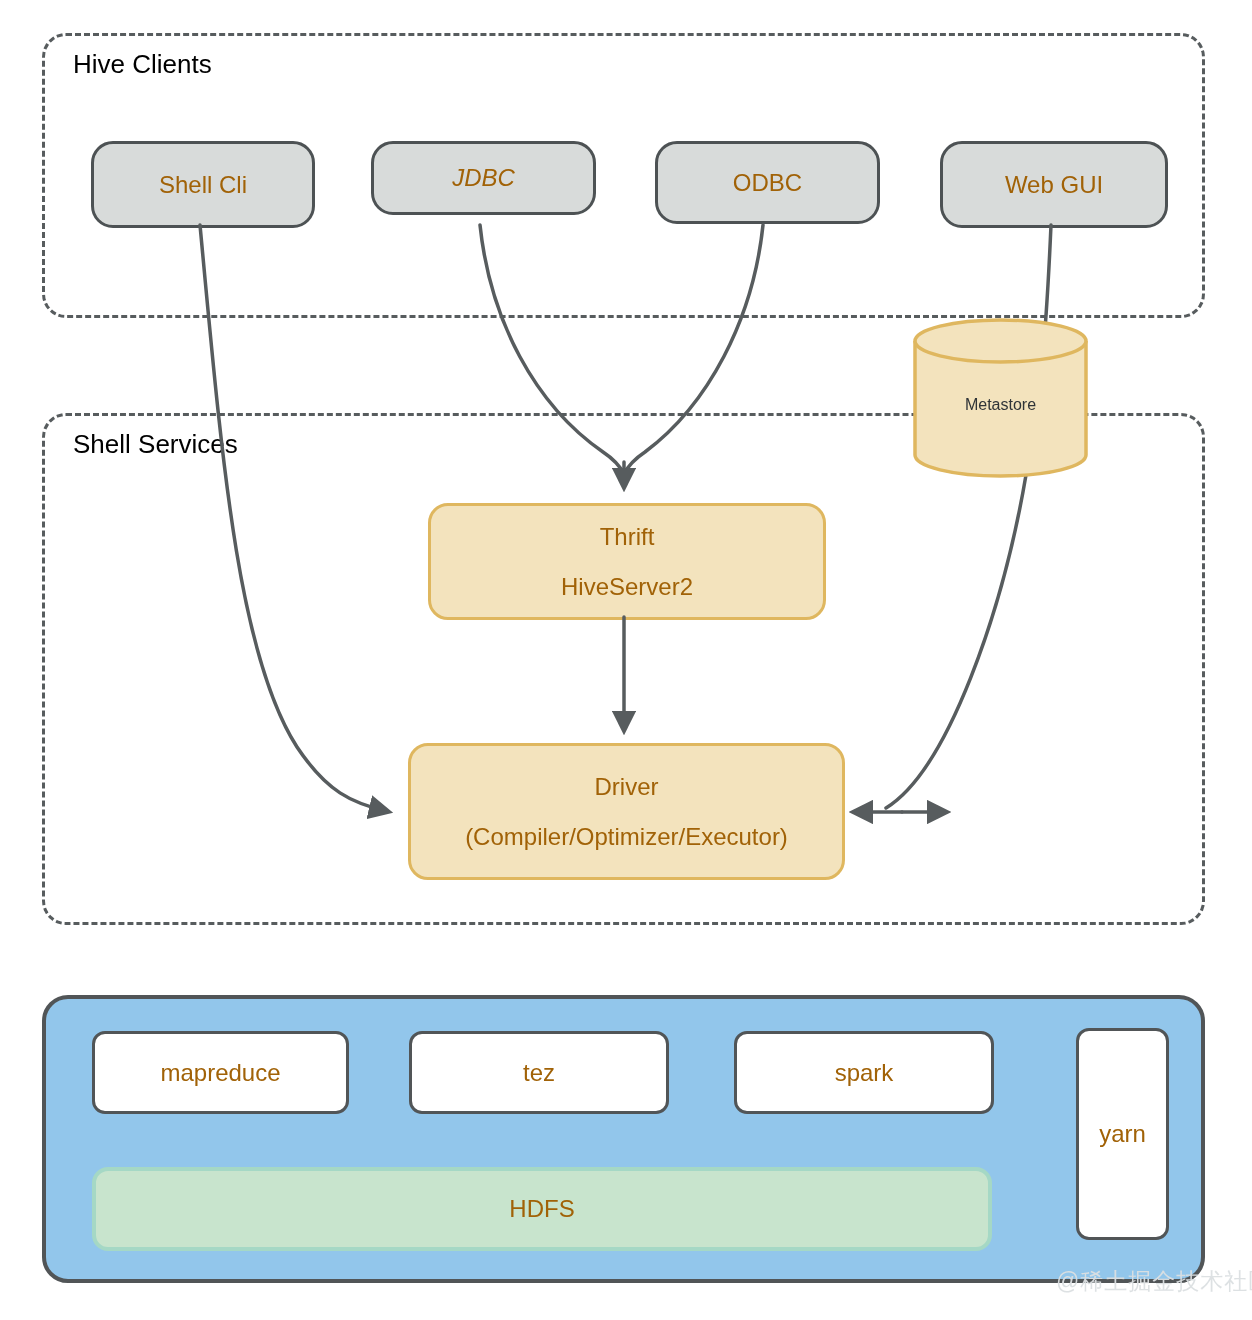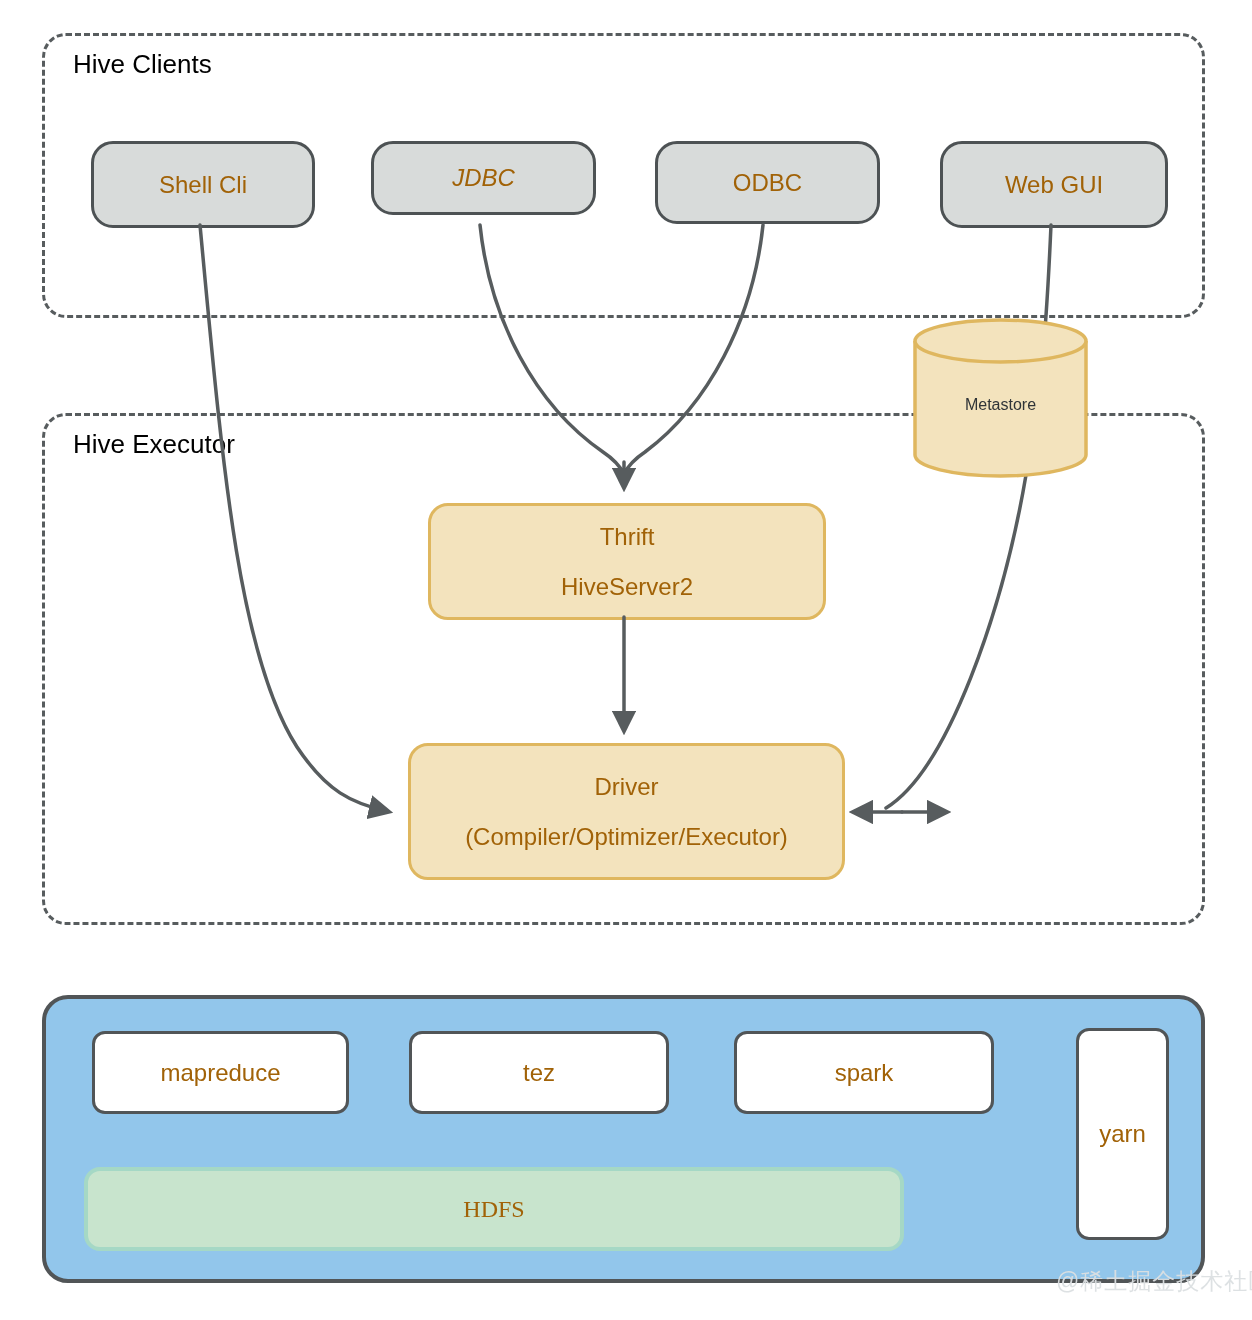--- a/index.html
+++ b/index.html
@@ -113,21 +113,21 @@
 
   <div class="dashed-section" style="left:42px; top:33px; width:1163px; height:285px;">
     <div class="section-title">Hive Clients</div>
     <div class="node client-node" style="left:46px; top:105px; width:224px; height:87px;">Shell Cli</div>
     <div class="node client-node" style="left:326px; top:105px; width:225px; height:74px;font-style:italic;">JDBC</div>
     <div class="node client-node" style="left:610px; top:105px; width:225px; height:83px;">ODBC</div>
     <div class="node client-node" style="left:895px; top:105px; width:228px; height:87px;">Web GUI</div>
   </div>
 
   <div class="dashed-section" style="left:42px; top:413px; width:1163px; height:512px;">
-    <div class="section-title">Hive Executor</div>
+    <div class="section-title">Shell Services</div>
 
     <div class="node service-node" style="left:383px; top:87px; width:398px; height:117px;">
       <div>Thrift</div>
       <div>HiveServer2</div>
     </div>
 
     <div class="node service-node" style="left:363px; top:327px; width:437px; height:137px;">
       <div>Driver</div>
       <div>(Compiler/Optimizer/Executor)</div>
     </div>
@@ -137,18 +137,18 @@
     <path d="M 2 23 L 2 137 A 85.5 21 0 0 0 173 137 L 173 23" fill="#f3e3bd" stroke="#dfb75f" stroke-width="3.5"></path>
     <ellipse cx="87.5" cy="23" rx="85.5" ry="21" fill="#f3e3bd" stroke="#dfb75f" stroke-width="3.5"></ellipse>
   </svg>
   <div id="metastore-label">Metastore</div>
 
   <div class="platform" style="left:42px; top:995px; width:1163px; height:288px;">
     <div class="node engine-node" style="left:46px; top:32px; width:257px; height:83px;">mapreduce</div>
     <div class="node engine-node" style="left:363px; top:32px; width:260px; height:83px;">tez</div>
     <div class="node engine-node" style="left:688px; top:32px; width:260px; height:83px;">spark</div>
     <div class="node engine-node" style="left:1030px; top:29px; width:93px; height:212px;">yarn</div>
-    <div class="node hdfs-node" style="left:38px; top:168px; width:820px; height:84px;font-family:Liberation Serif, serif;">HDFS</div>
+    <div class="node hdfs-node" style="left:46px; top:168px; width:900px; height:84px;">HDFS</div>
   </div>
 
   <div id="watermark">@稀土掘金技术社区</div>
 
 </div>
 
 </body></html>

